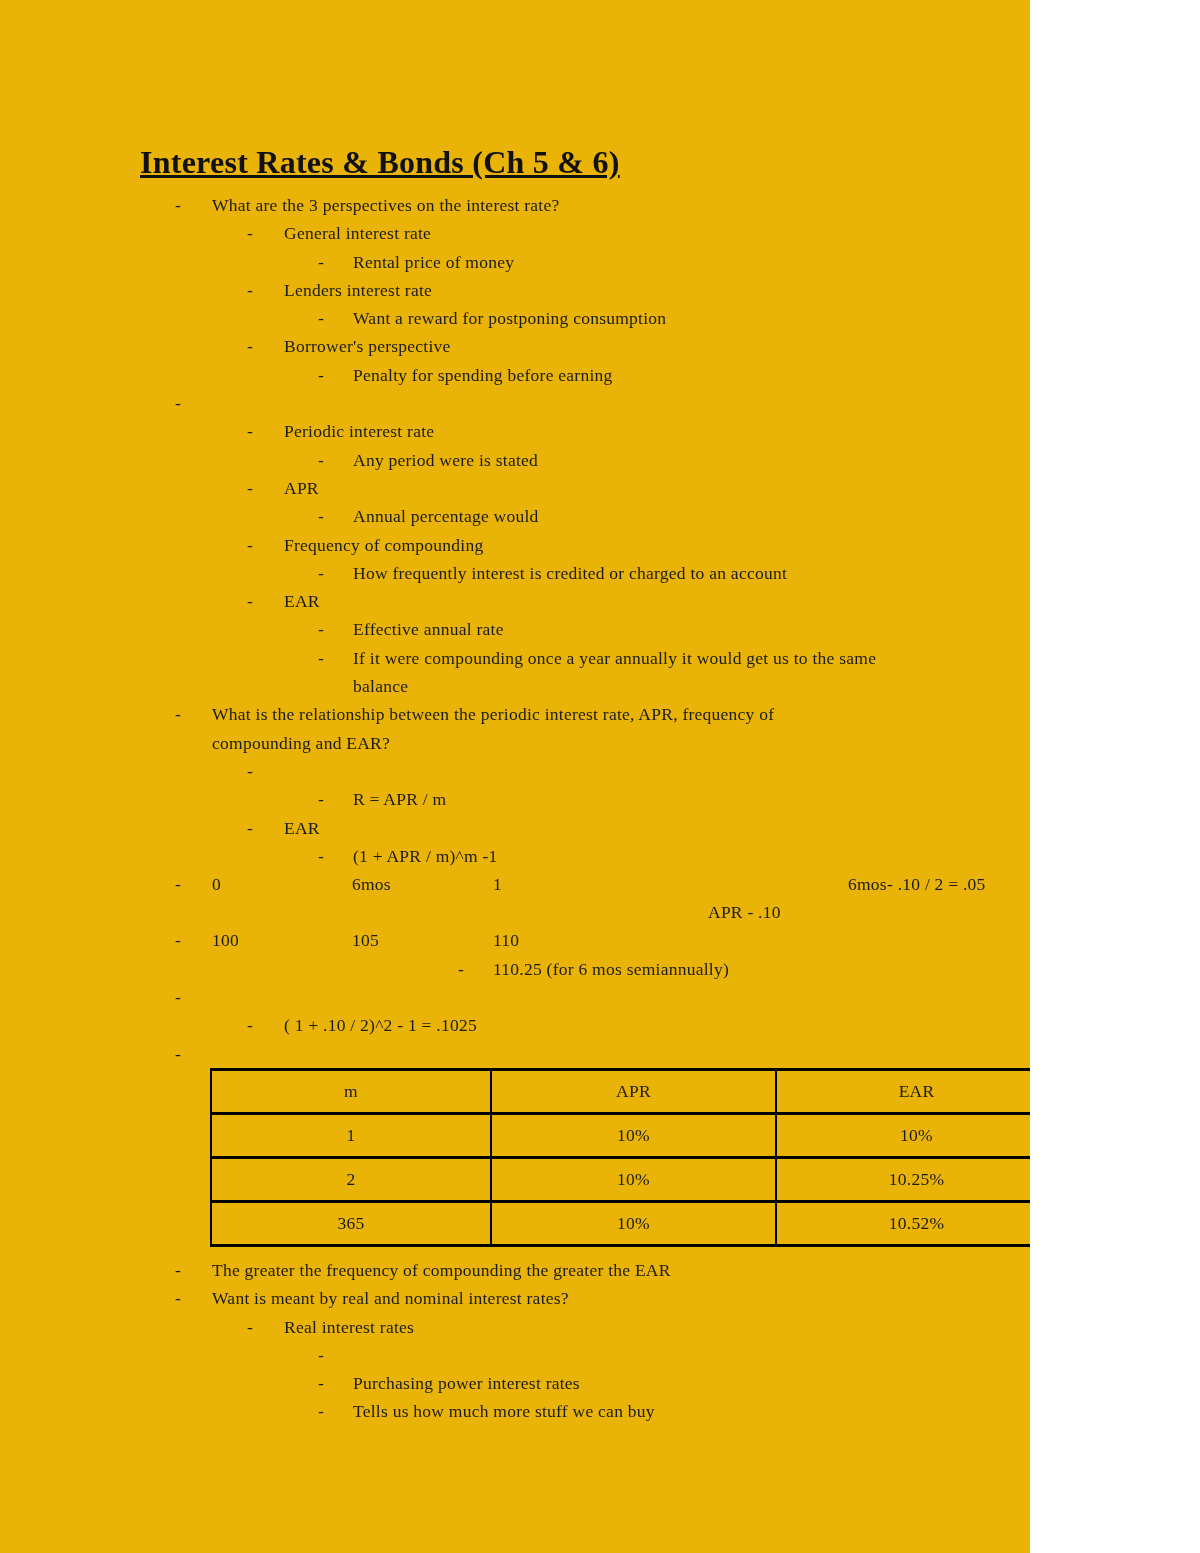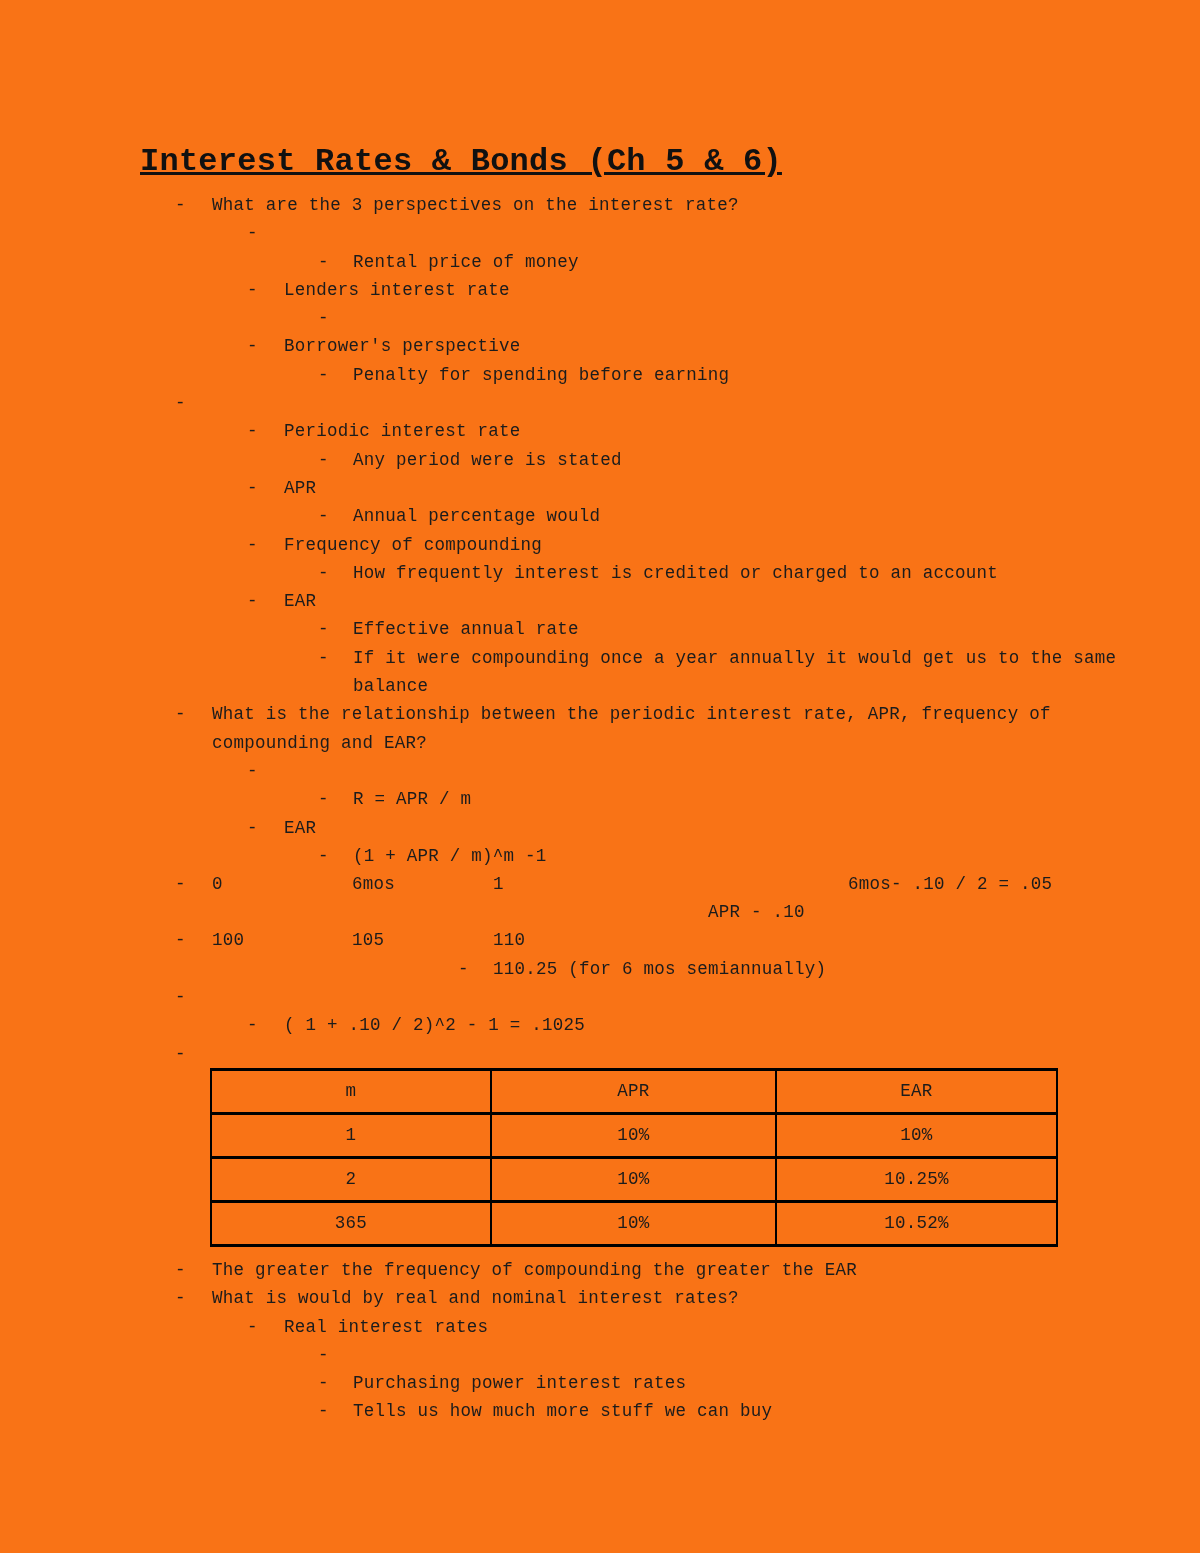--- a/index.html
+++ b/index.html
@@ -1,21 +1,21 @@
 <!DOCTYPE html>
 <html><head>
 <meta charset="utf-8">
 <style>
   html, body { margin: 0; padding: 0; background: #ffffff; }
   .page {
     position: relative;
-    width: 1200px;
+    width: 1030px;
     height: 1553px;
-    background: #f97316;
-    font-family: Liberation Mono, monospace;
+    background: #eab308;
+    font-family: Liberation Serif, serif;
     color: #1c1c1c;
     font-size: 17.5px;
     letter-spacing: 0.25px;
     overflow: hidden;
   }
   .doc-title {
     margin: 0;
     padding: 141px 0 0 140px;
     font-size: 32px;
     line-height: 42px;
@@ -81,31 +81,33 @@
   <h1 class="doc-title">Interest Rates &amp; Bonds (Ch 5 &amp; 6)</h1>
 
   <div class="content">
 
     <div class="row l1">
         <span class="dash">-</span>
         <span class="txt">What are the 3 perspectives on the interest rate?</span>
       </div>
     <div class="row l2">
         <span class="dash">-</span>
+        <span class="txt">General interest rate</span>
       </div>
     <div class="row l3">
         <span class="dash">-</span>
         <span class="txt">Rental price of money</span>
       </div>
     <div class="row l2">
         <span class="dash">-</span>
         <span class="txt">Lenders interest rate</span>
       </div>
     <div class="row l3">
         <span class="dash">-</span>
+        <span class="txt">Want a reward for postponing consumption</span>
       </div>
     <div class="row l2">
         <span class="dash">-</span>
         <span class="txt">Borrower's perspective</span>
       </div>
     <div class="row l3">
         <span class="dash">-</span>
         <span class="txt">Penalty for spending before earning</span>
       </div>
     <div class="row l1">
@@ -233,21 +235,21 @@
     </tbody>
       </table>
 
     <div class="bottom">
       <div class="row l1">
           <span class="dash">-</span>
           <span class="txt">The greater the frequency of compounding the greater the EAR</span>
         </div>
       <div class="row l1">
           <span class="dash">-</span>
-          <span class="txt">What is would by real and nominal interest rates?</span>
+          <span class="txt">Want is meant by real and nominal interest rates?</span>
         </div>
       <div class="row l2">
           <span class="dash">-</span>
           <span class="txt">Real interest rates</span>
         </div>
       <div class="row l3">
           <span class="dash">-</span>
         </div>
       <div class="row l3">
           <span class="dash">-</span>

